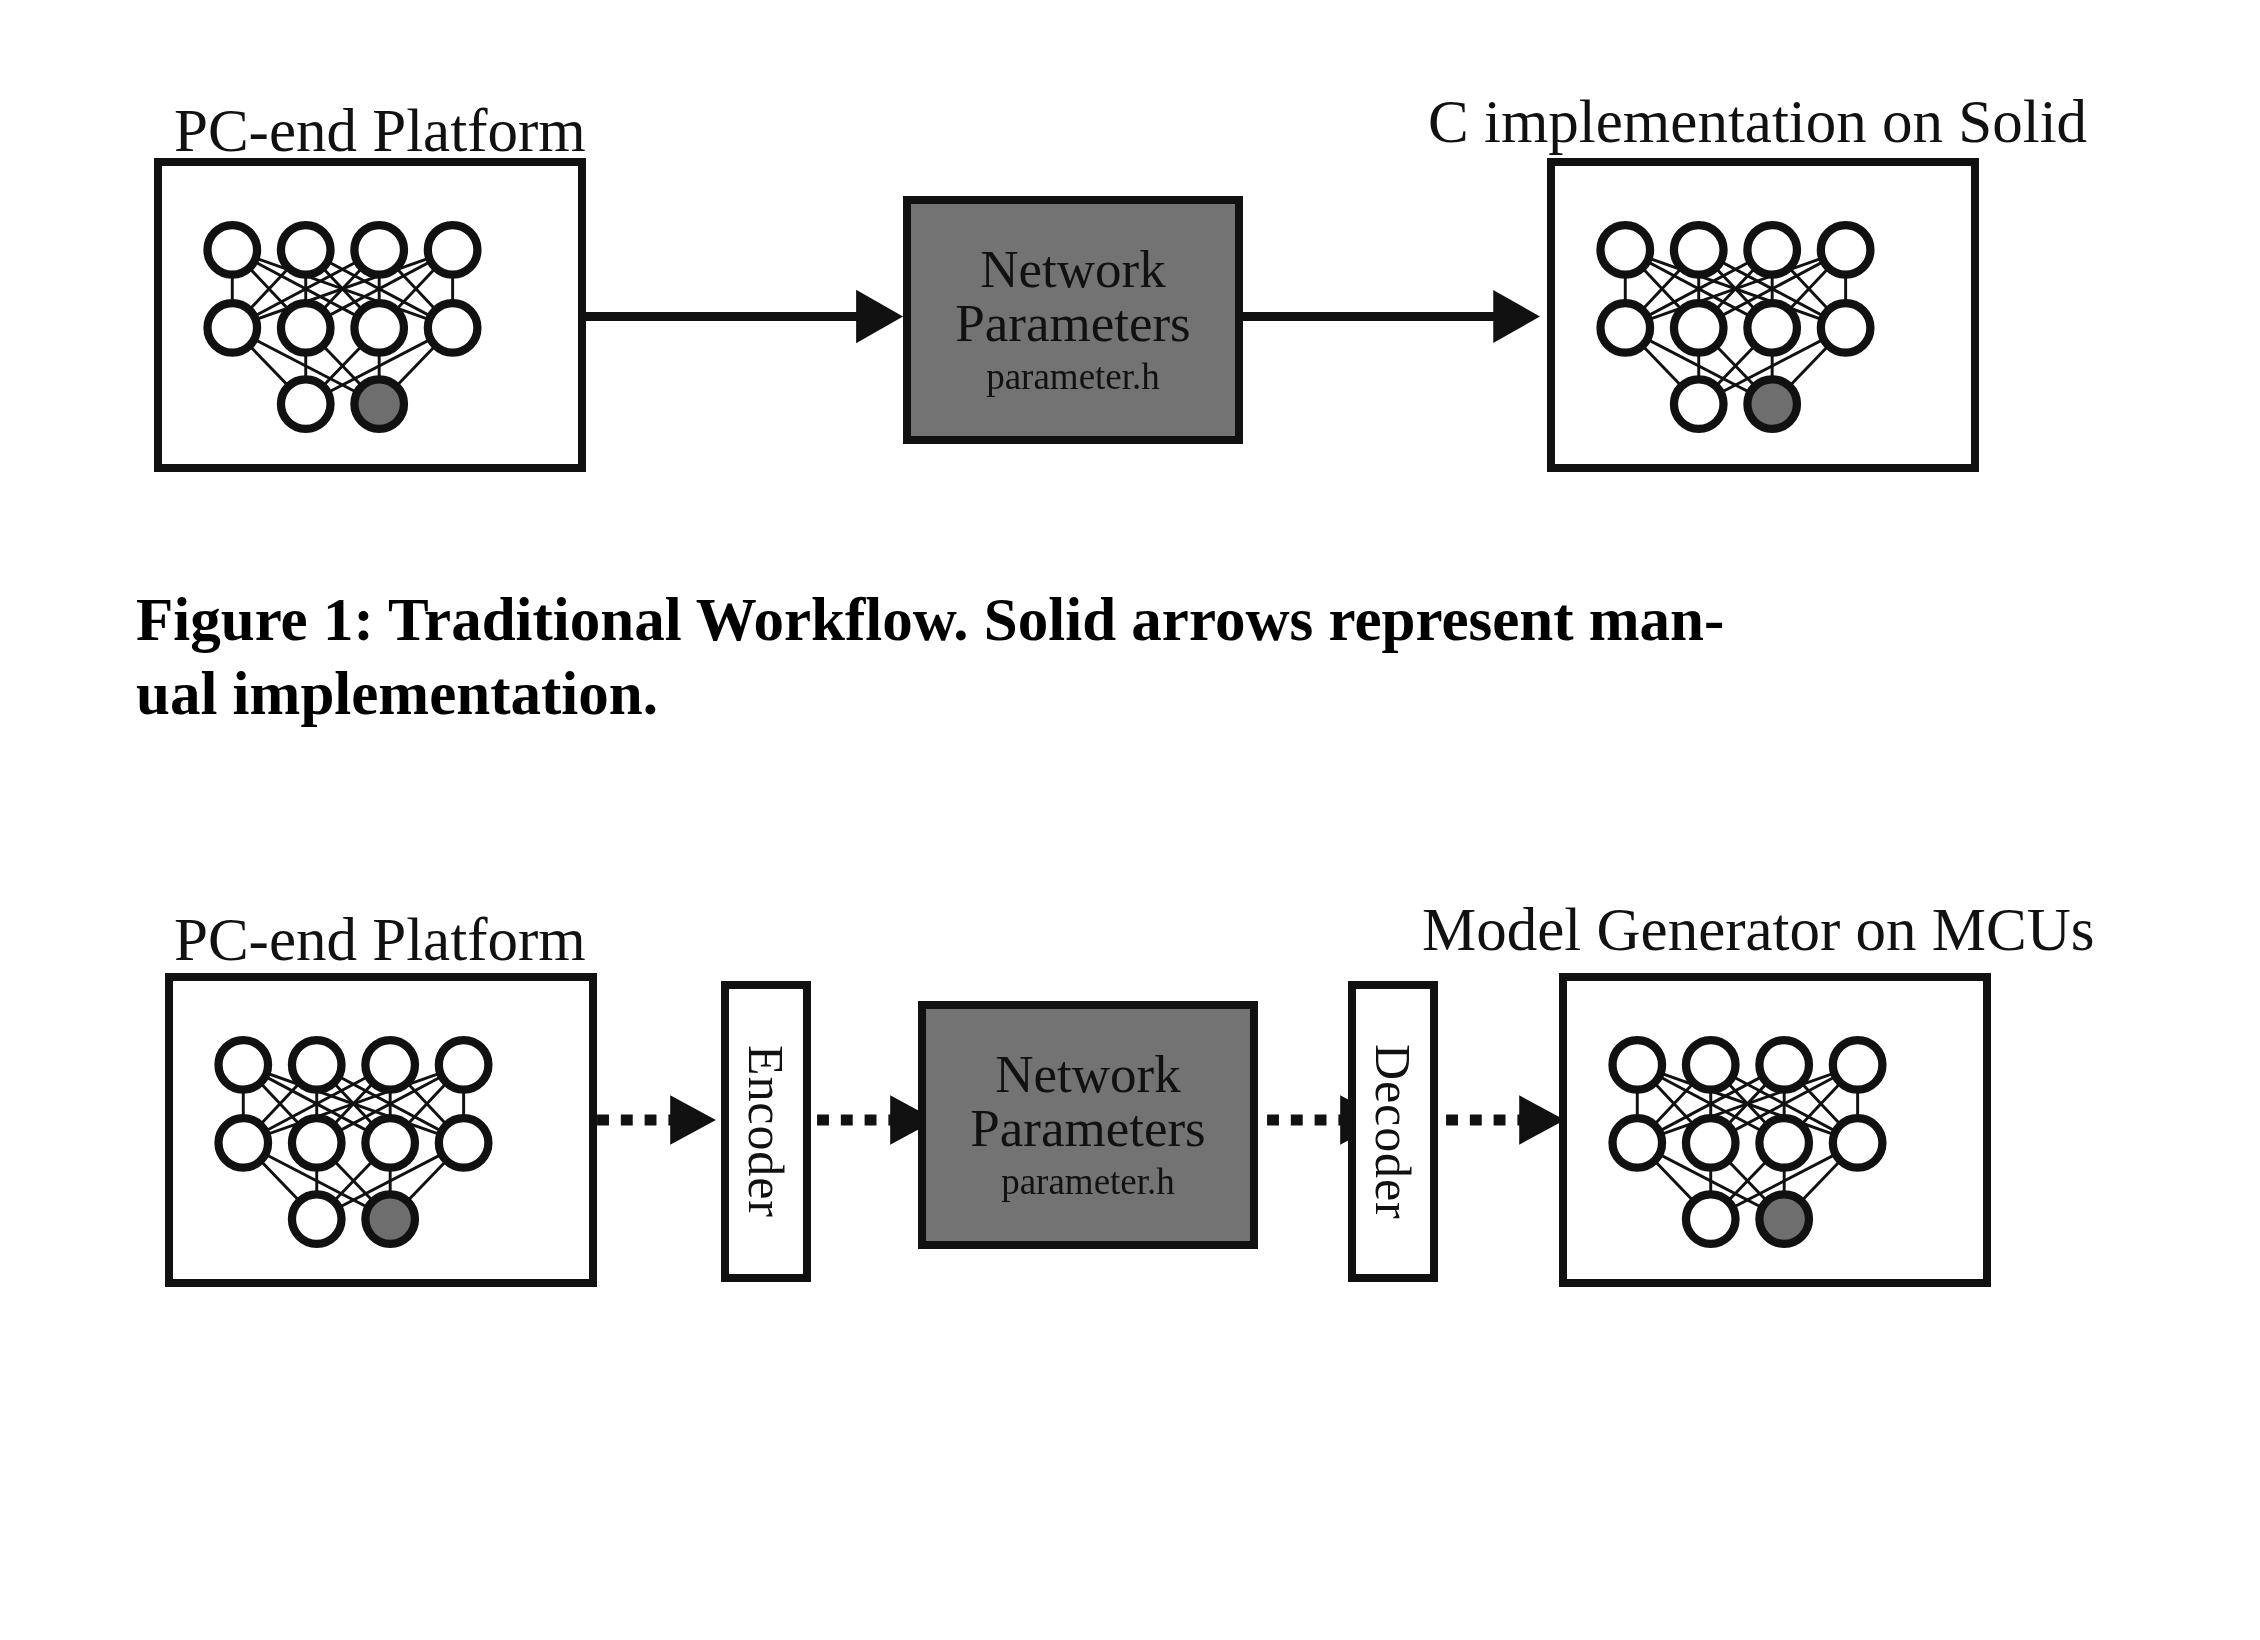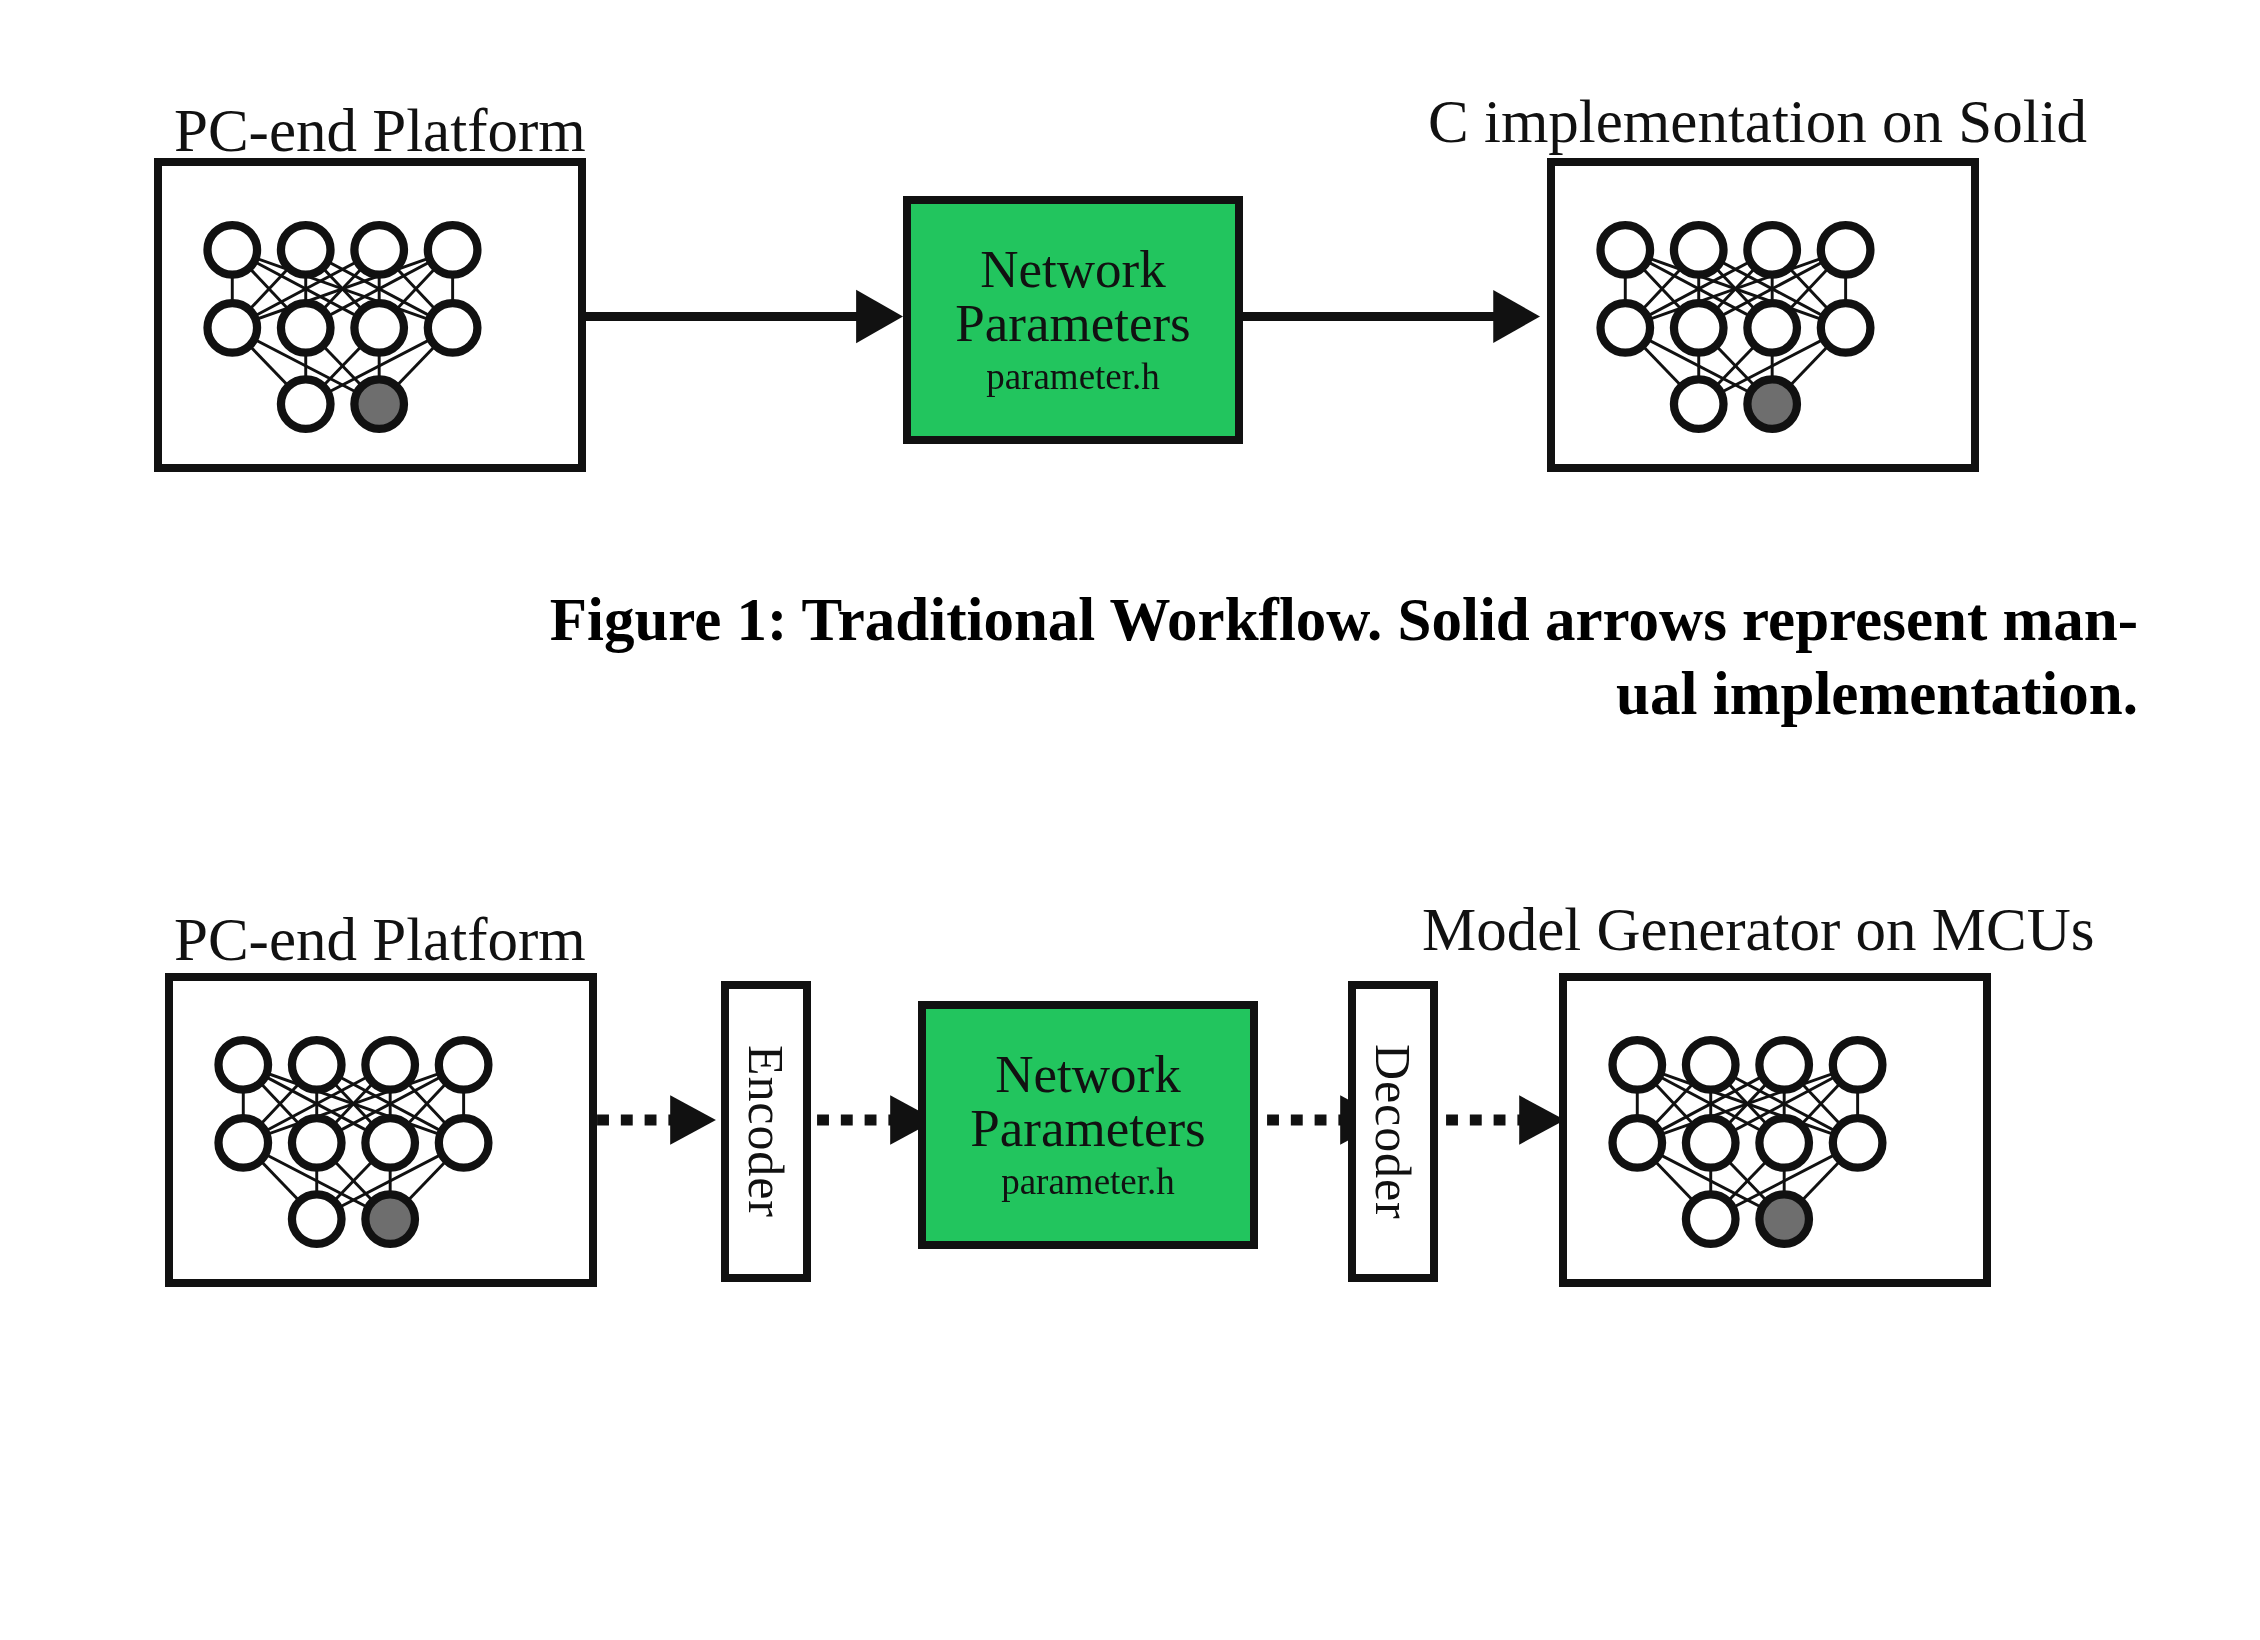--- a/index.html
+++ b/index.html
@@ -33,21 +33,21 @@
     position: absolute;
     border: 8.3px solid #111111;
     background: #ffffff;
     box-sizing: border-box;
   }
 
   
   .param-box {
     position: absolute;
     border: 8.3px solid #111111;
-    background: #22c55e;
+    background: #737373;
     box-sizing: border-box;
     display: flex;
     flex-direction: column;
     align-items: center;
     justify-content: center;
   }
   .param-title {
     font-family: "Liberation Serif", "DejaVu Serif", serif;
     font-size: 53px;
     line-height: 1.02;
@@ -84,21 +84,20 @@
   }
 
   
   .caption {
     position: absolute;
     font-family: "Liberation Serif", "DejaVu Serif", serif;
     font-weight: bold;
     font-size: 61px;
     line-height: 1.22;
     color: #000000;
-    text-align: right;
   }
 
   
   svg.overlay { position: absolute; overflow: visible; }
 </style>
 </head>
 <body>
 
 <div class="figure-block">
 

